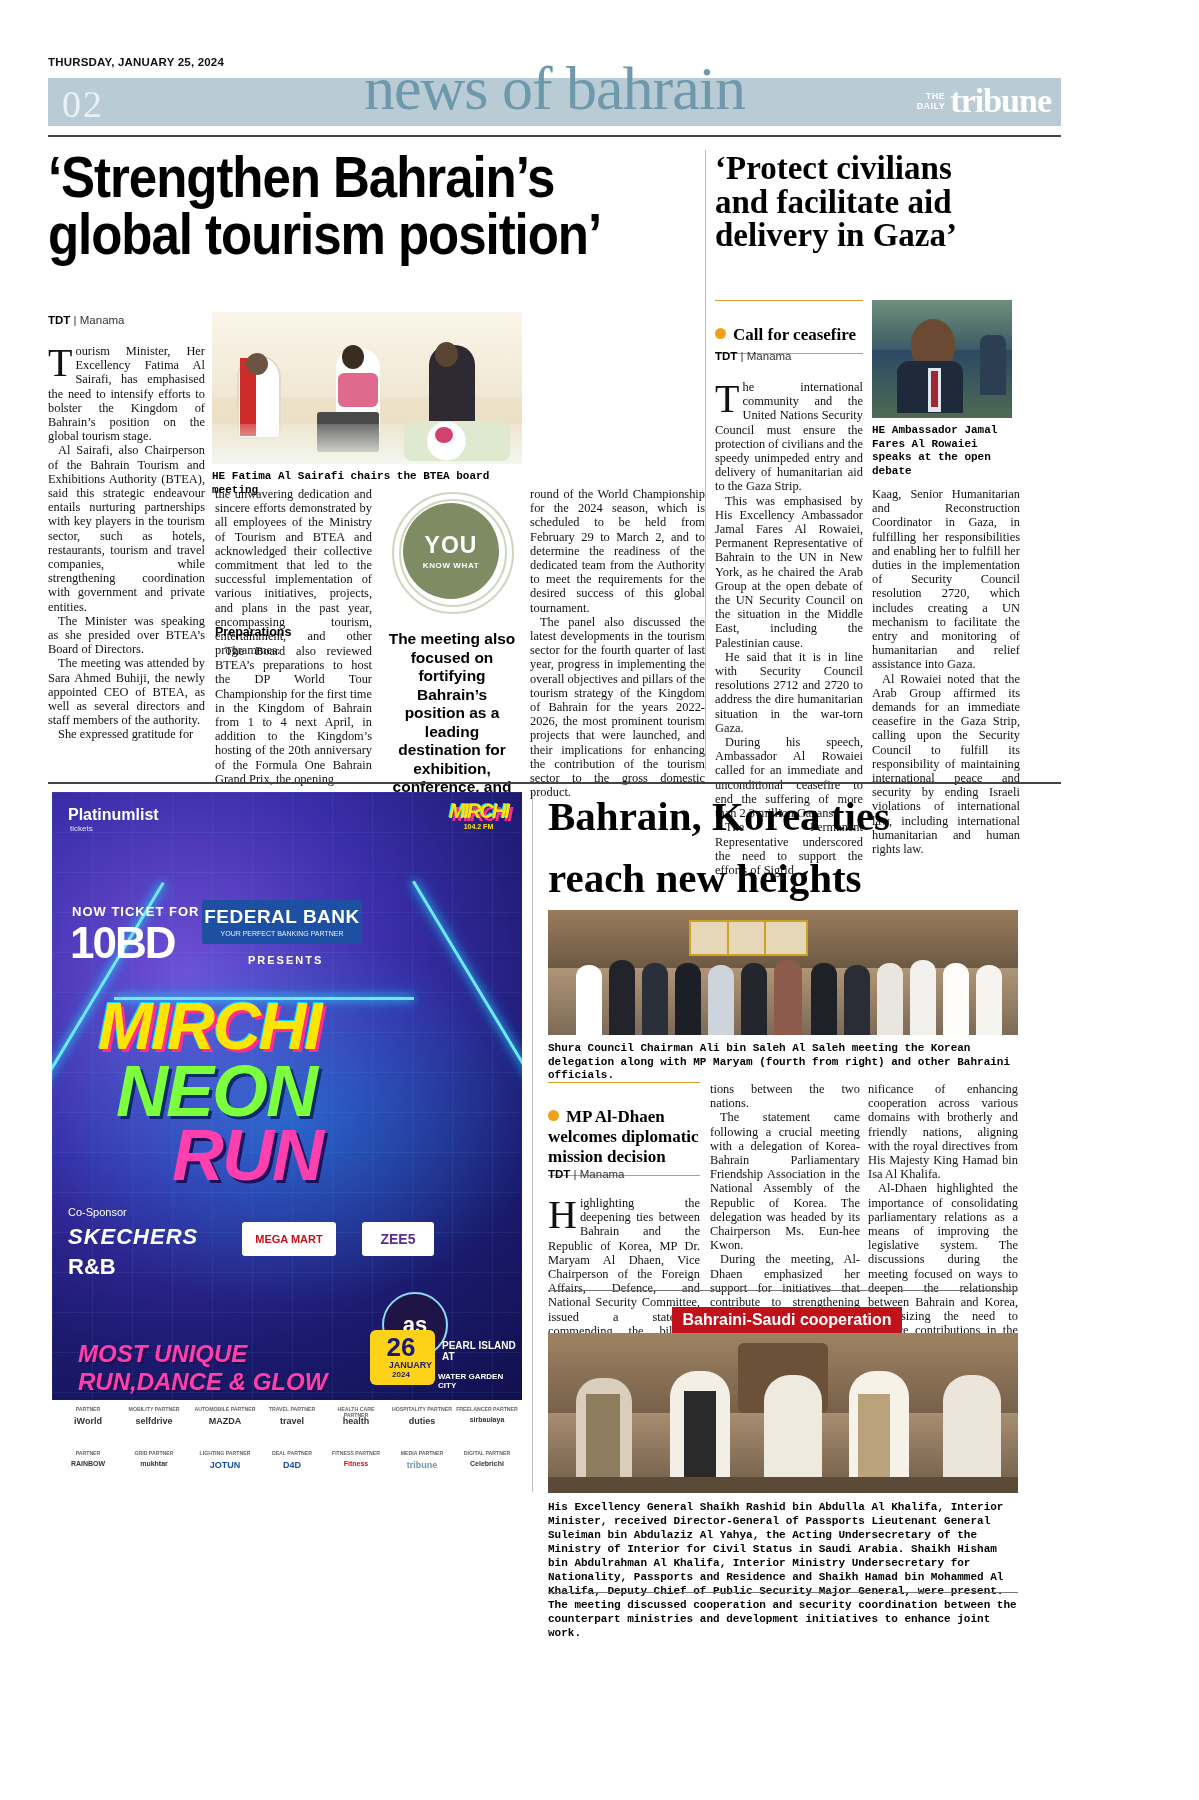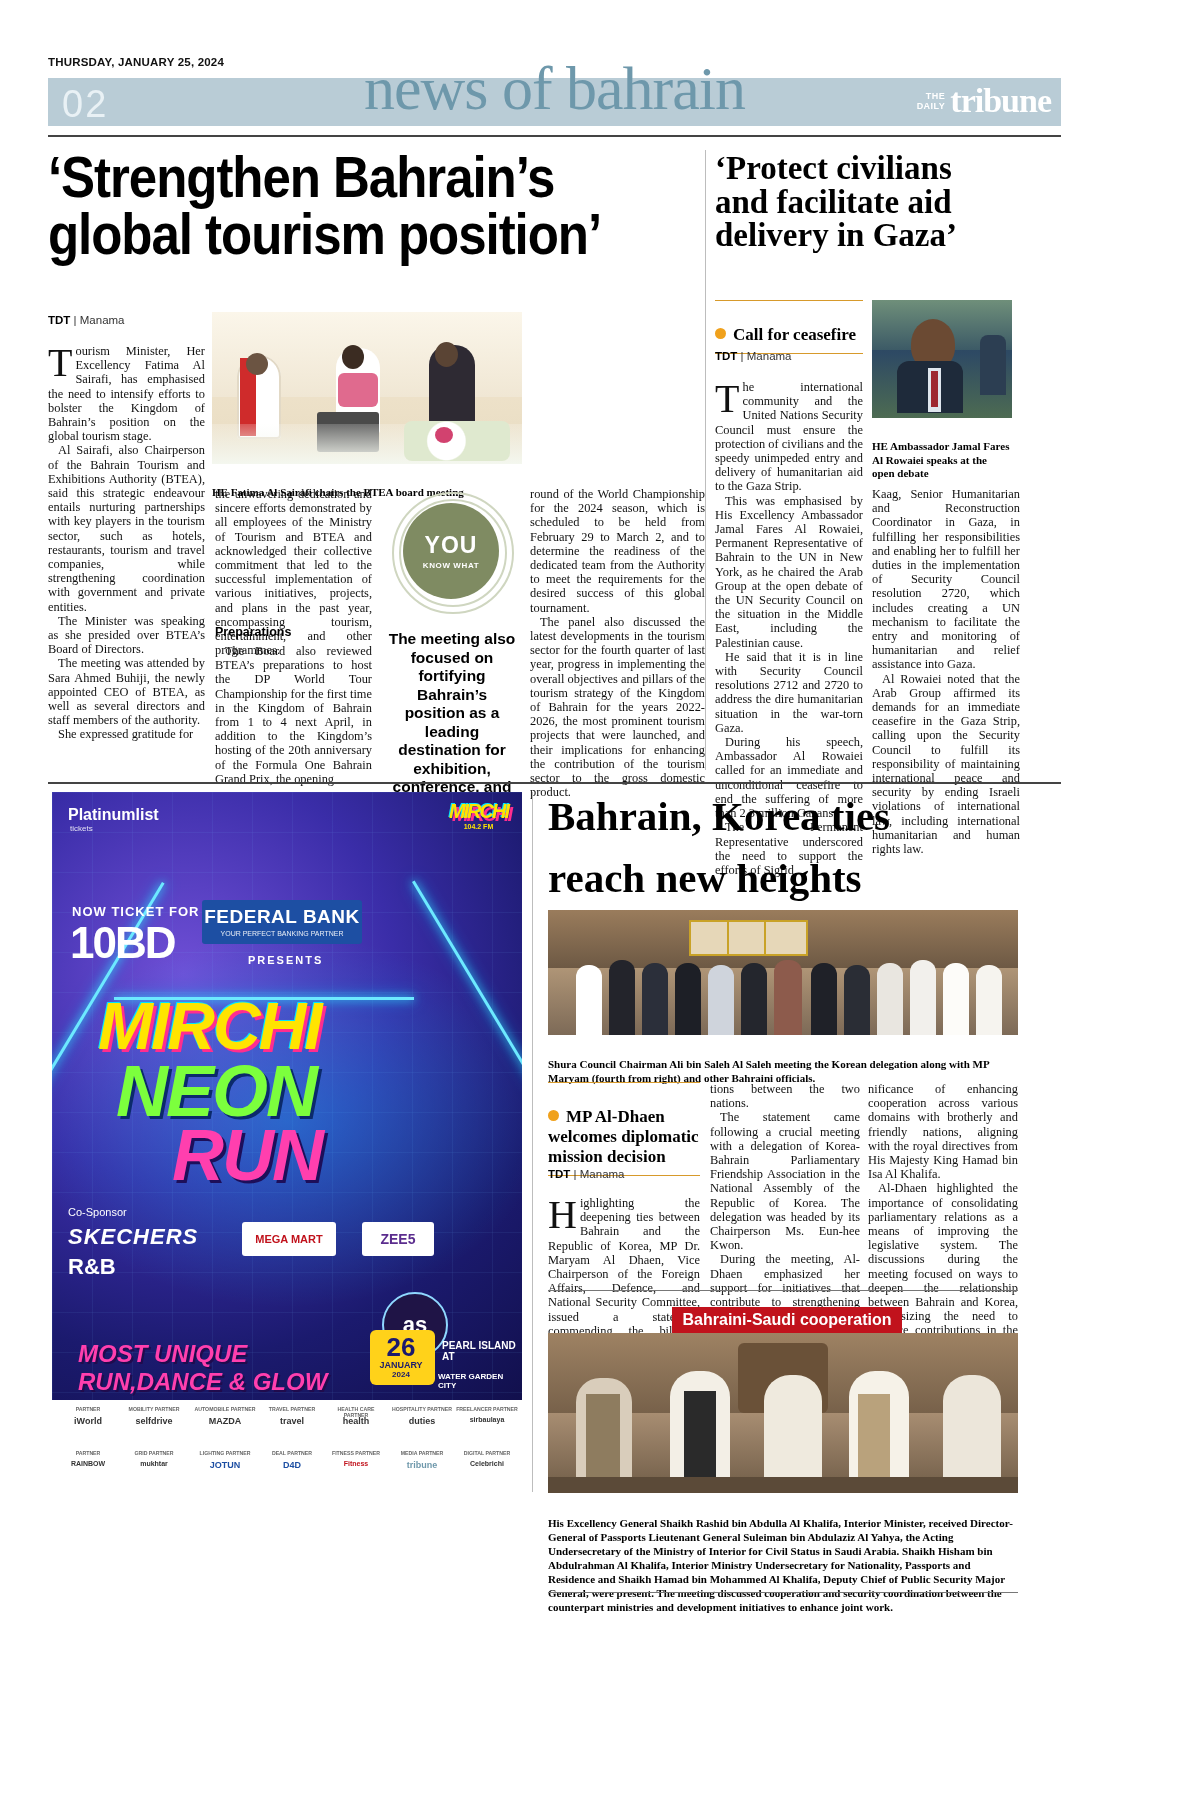--- a/index.html
+++ b/index.html
@@ -3,21 +3,21 @@
 <meta charset="utf-8">
 <style>
   html,body{margin:0;padding:0;background:#ffffff;}
   body{width:1199px;height:1800px;position:relative;font-family:"Liberation Serif",serif;color:#000;}
   .page{position:absolute;inset:0;background:#fff;}
 
   
   .dateline{position:absolute;left:48px;top:56px;font-family:"Liberation Sans",sans-serif;
     font-weight:700;font-size:11.5px;letter-spacing:.2px;color:#111;}
   .mast{position:absolute;left:48px;top:78px;width:1013px;height:48px;background:#b9ccd6;}
-  .mast-page{position:absolute;left:14px;top:4px;font-family:Liberation Sans, sans-serif;
+  .mast-page{position:absolute;left:14px;top:4px;font-family:Liberation Serif, serif;
     font-size:38px;color:#e9f1f5;letter-spacing:2px;line-height:44px;}
   .mast-title{position:absolute;left:0;top:-28px;width:1013px;text-align:center;
     font-family:"Liberation Serif",serif;font-size:62px;color:#6e98ab;letter-spacing:-1px;
     line-height:76px;}
   .mast-logo{position:absolute;right:10px;top:4px;display:flex;align-items:center;gap:5px;}
   .logo-the{font-family:"Liberation Sans",sans-serif;font-size:9px;font-weight:700;
     line-height:10px;color:#fff;text-align:right;letter-spacing:.5px;}
   .logo-trib{font-family:"Liberation Serif",serif;font-weight:700;font-size:34px;color:#fff;
     letter-spacing:-1px;line-height:38px;}
   .rule-top{position:absolute;left:48px;top:135px;width:1013px;height:2px;background:#444;}
@@ -25,22 +25,22 @@
   
   .hl-condensed{font-family:"Liberation Sans",sans-serif;font-weight:700;
     letter-spacing:-1.2px;line-height:.92;color:#000;transform:scaleX(.88);transform-origin:left top;}
   .hl-serif{font-family:"Liberation Serif",serif;font-weight:700;line-height:1.02;color:#000;}
   .byline{font-family:"Liberation Sans",sans-serif;font-size:11.5px;font-weight:700;color:#000;}
   .byline .sep{font-weight:400;color:#333;}
   .body{font-family:"Liberation Serif",serif;font-size:12.4px;line-height:14.2px;
     text-align:justify;color:#111;hyphens:auto;}
   .body p{margin:0;text-indent:10px;}
   .body p.first{text-indent:0;}
-  .caption{font-family:Liberation Serif, serif;font-weight:700;font-size:11px;
-    line-height:13.5px;color:#000;margin-top:16px;}
+  .caption{font-family:Liberation Mono, monospace;font-weight:700;font-size:11px;
+    line-height:13.5px;color:#000;}
   .kicker{font-family:"Liberation Serif",serif;font-weight:700;font-size:17px;line-height:20px;}
   .kicker-wrap{border-top:1.5px solid #d79a2b;border-bottom:1.5px solid #d79a2b;padding:24px 0 8px 0;}
   .dot{display:inline-block;width:11px;height:11px;border-radius:50%;background:#f0a11c;
     margin-right:7px;vertical-align:1px;}
   .dropcap{float:left;font-family:"Liberation Serif",serif;font-size:40px;line-height:33px;
     padding:2px 3px 0 0;font-weight:400;}
 
   .photo{background:#d7d7d7;overflow:hidden;position:relative;}
   .col-rule{position:absolute;background:#bdbdbd;width:1px;}
   .hr-dark{position:absolute;background:#444;height:2px;}
@@ -248,21 +248,21 @@
     <div style="position:absolute;left:330px;top:500px;width:62px;height:62px;border-radius:50%;background:#1f1446;border:2px solid #8fd8ff;display:flex;align-items:center;justify-content:center;color:#fff;font-family:'Liberation Sans',sans-serif;font-weight:700;font-size:22px;">as</div>
 
     <div class="ad-txt" style="left:26px;top:548px;font-size:24px;font-style:italic;color:#ff3fae;text-shadow:2px 2px 0 #200b4d;">MOST UNIQUE</div>
     <div class="ad-txt" style="left:26px;top:576px;font-size:24px;font-style:italic;color:#ff3fae;text-shadow:2px 2px 0 #200b4d;">RUN,DANCE &amp; GLOW</div>
     <div class="ad-txt" style="left:54px;top:604px;font-size:24px;font-style:italic;color:#ff3fae;text-shadow:2px 2px 0 #200b4d;">PARTY</div>
 
     <div class="ad-txt" style="left:216px;top:600px;font-size:22px;color:#fff;letter-spacing:-.5px;">convex</div>
 
     <div class="date-badge" style="left:318px;top:538px;width:62px;padding:4px 3px 6px 0;">
       <div style="font-size:26px;line-height:26px;">26</div>
-      <div style="font-size:9px;">JANUARY</div>
+      <div style="font-size:9px;text-align:right;">JANUARY</div>
       <div style="font-size:8px;">2024</div>
     </div>
     <div class="ad-txt" style="left:390px;top:548px;font-size:10px;">PEARL ISLAND AT</div>
     <div class="ad-txt" style="left:386px;top:580px;font-size:8px;">WATER GARDEN CITY</div>
     <div class="ad-txt" style="left:296px;top:632px;font-size:22px;color:#ffe400;letter-spacing:-1px;">TIME:4PM -11PM</div>
 
     <div class="ad-footer">
       <div class="fcell" style="left:6px;top:6px;width:60px;">PARTNER</div>
       <div class="flogo" style="left:6px;top:16px;width:60px;">iWorld</div>
       <div class="fcell" style="left:72px;top:6px;width:60px;">MOBILITY PARTNER</div>

